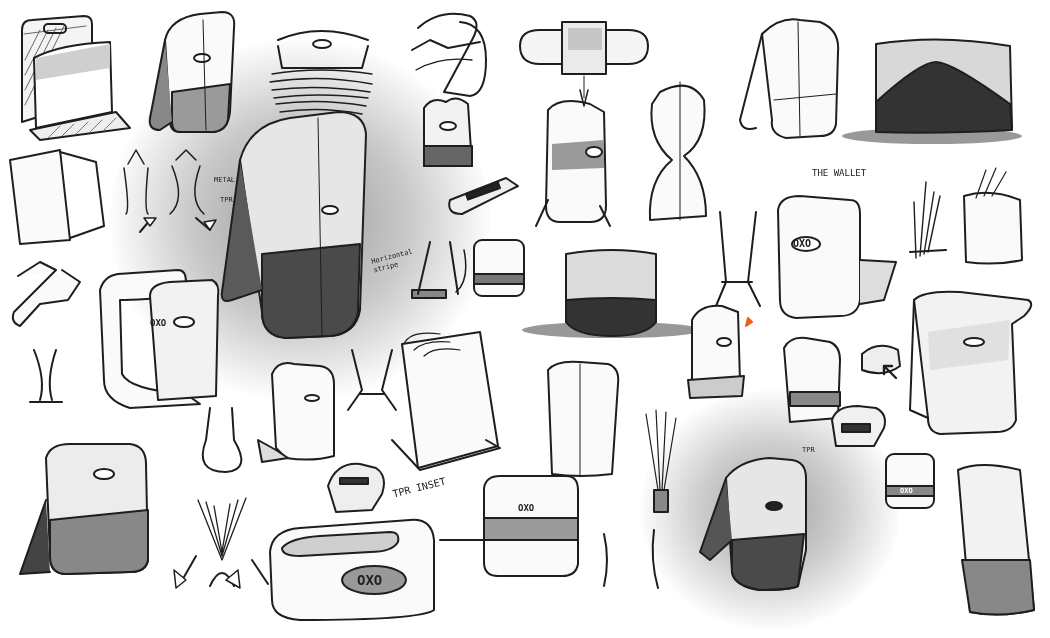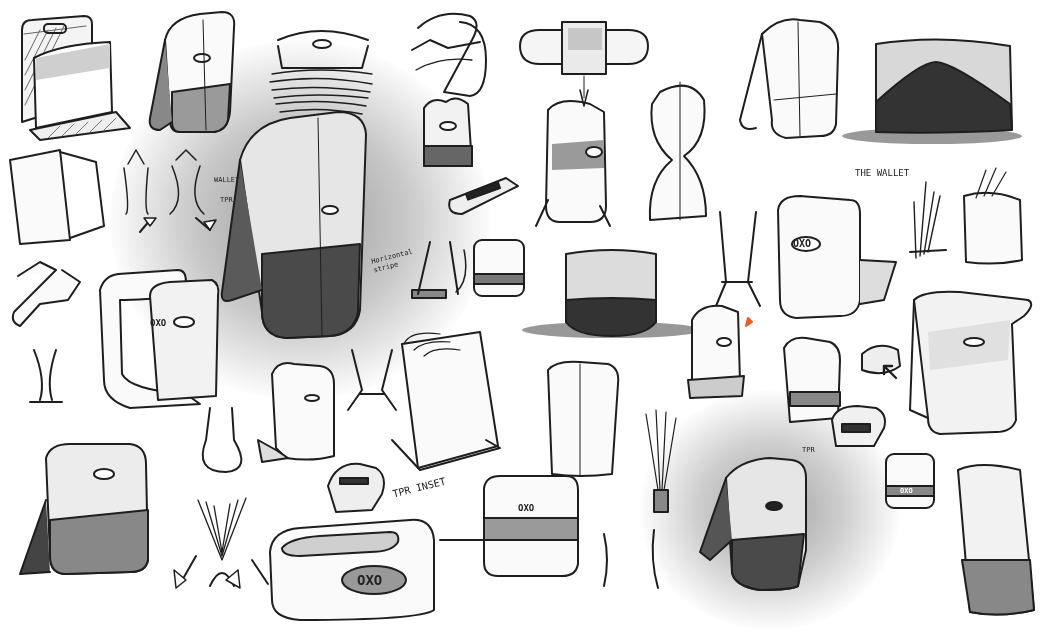--- a/index.html
+++ b/index.html
@@ -277,19 +277,19 @@
       <path d="M204 222 L210 230 L216 220 Z" fill="#fff"></path>
     </g>
   </svg>
 
   <span class="note" style="left:150px;top:318px;font-size:9px;font-weight:bold;">OXO</span>
   <span class="note" style="left:793px;top:238px;font-size:10px;font-weight:bold;">OXO</span>
   <span class="note" style="left:357px;top:572px;font-size:14px;font-weight:bold;">OXO</span>
   <span class="note" style="left:518px;top:503px;font-size:9px;font-weight:bold;">OXO</span>
   <span class="note" style="left:900px;top:487px;font-size:7px;font-weight:bold;color:#fff;">OXO</span>
 
-  <span class="note" style="left:214px;top:176px;font-size:7px;">WALLET</span>
+  <span class="note" style="left:214px;top:176px;font-size:7px;">METAL</span>
   <span class="note" style="left:220px;top:196px;font-size:7px;">TPR</span>
   <span class="note" style="left:372px;top:252px;font-size:7px;width:46px;white-space:normal;line-height:9px;transform:rotate(-14deg);">Horizontal stripe</span>
-  <span class="note" style="left:812px;top:168px;font-size:9px;margin-left:43px;">THE WALLET</span>
+  <span class="note" style="left:812px;top:168px;font-size:9px;">THE WALLET</span>
   <span class="note" style="left:392px;top:482px;font-size:10px;transform:rotate(-14deg);">TPR INSET</span>
   <span class="note" style="left:802px;top:446px;font-size:7px;">TPR</span>
 </div>
 
 </body></html>

